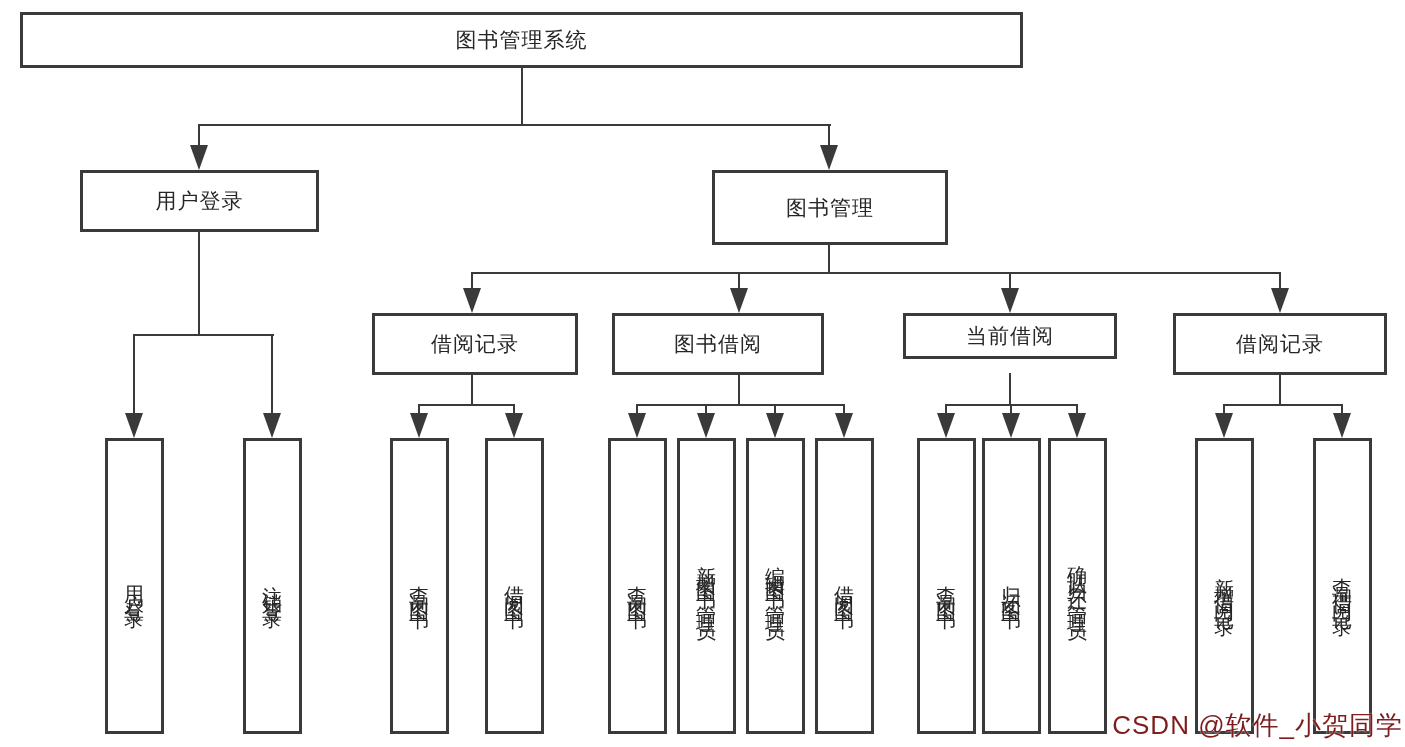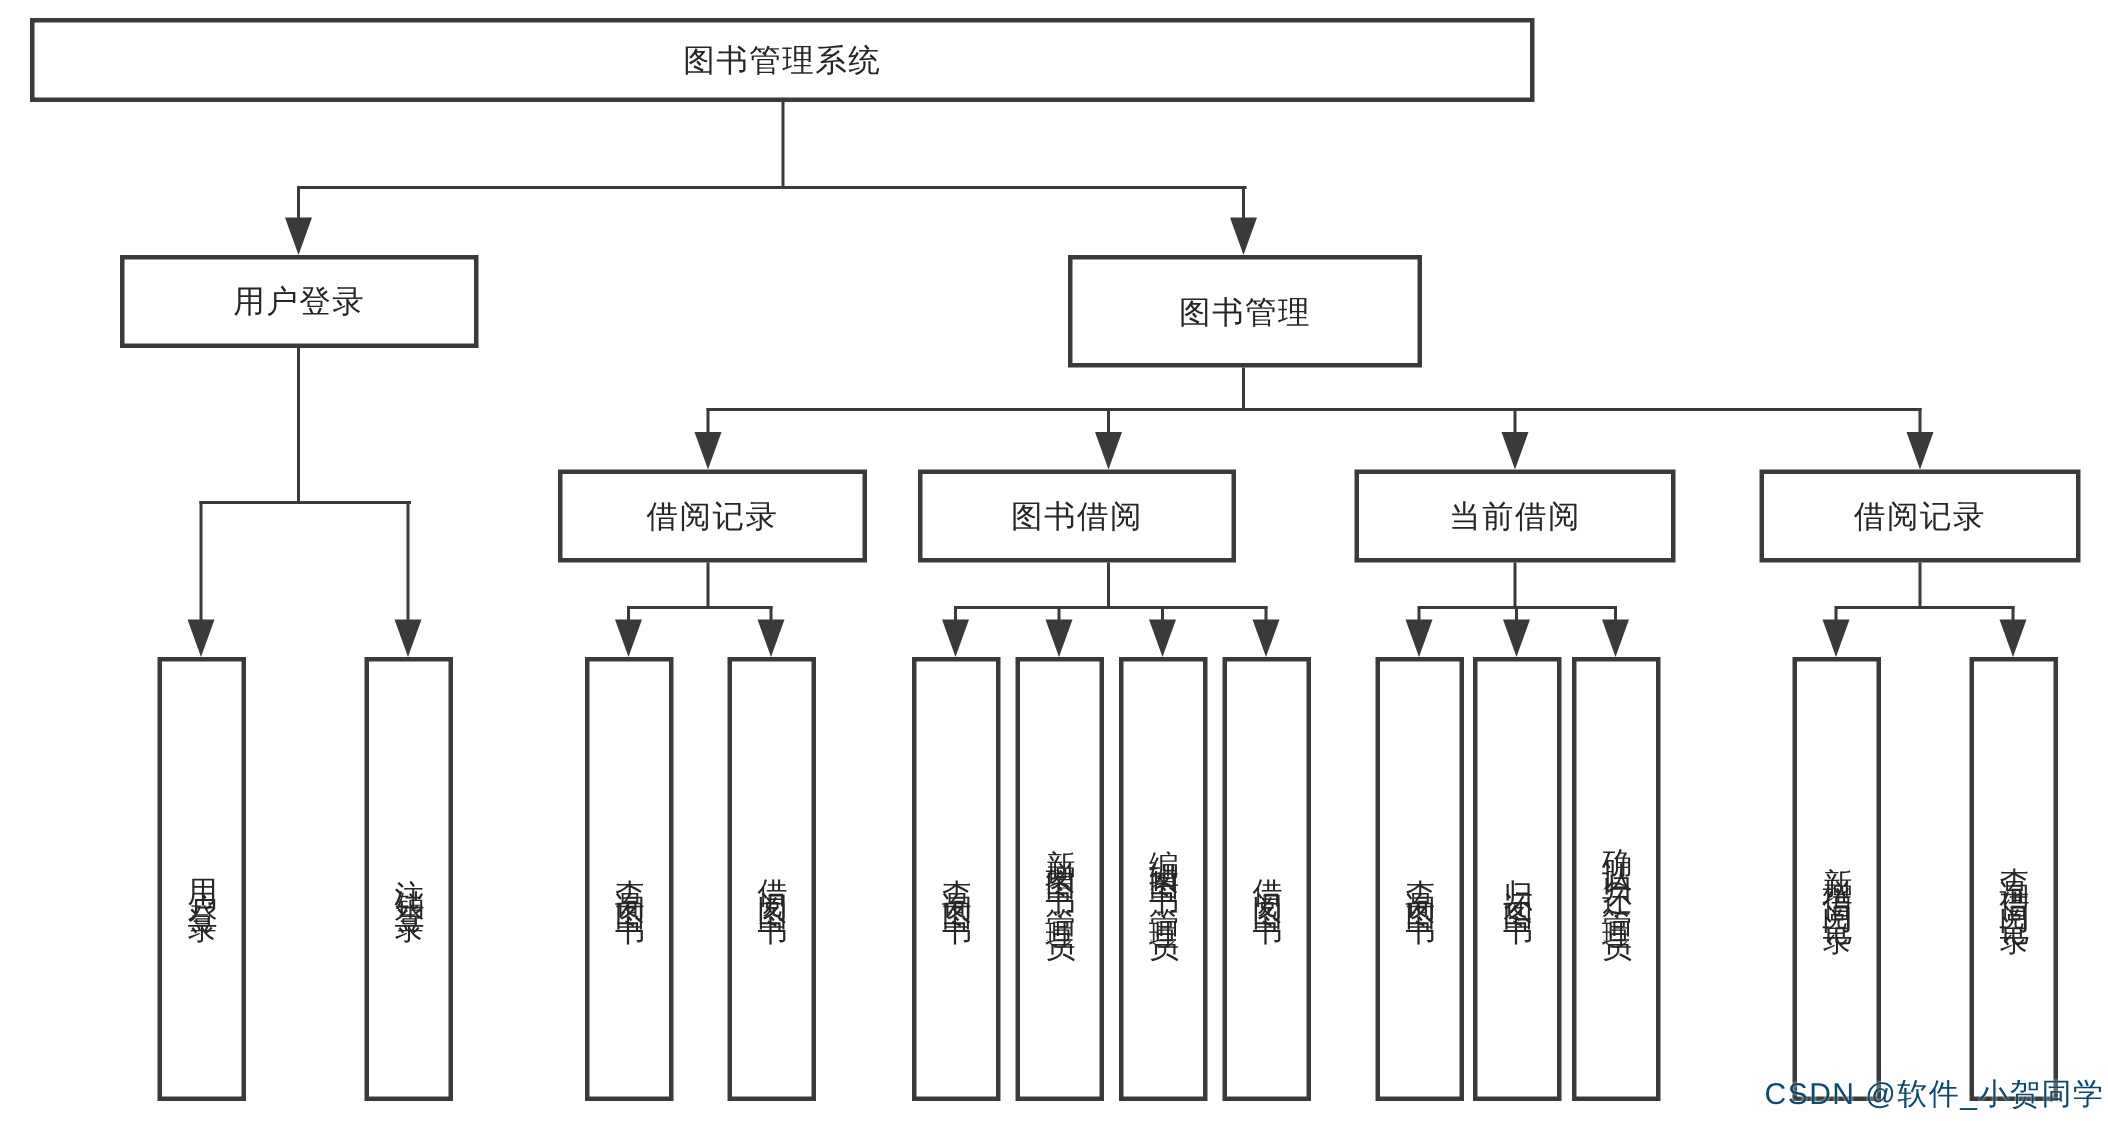--- a/index.html
+++ b/index.html
@@ -37,22 +37,22 @@
   
   .ar{
     position:absolute;width:0;height:0;z-index:1;
     border-left:9px solid transparent;
     border-right:9px solid transparent;
     border-top:25px solid #3a3a3a;
   }
   #watermark{
     position:absolute;
     right:2px;bottom:4px;
-    font-size:20px;
-    color:#0c4a6e;
+    font-size:26px;
+    color:#7f1d1d;
     text-shadow:0 0 2px #ffffff;
     letter-spacing:1px;
     z-index:5;
   }
 </style>
 </head>
 <body>
 
 <div id="canvas">
 
@@ -91,21 +91,21 @@
   <div class="ar" style="left:1001px;top:288px"></div>
   <div class="v" style="left:1279px;top:272px;height:18px"></div>
   <div class="ar" style="left:1271px;top:288px"></div>
 
   <div class="b" style="left:372px;top:313px;width:206px;height:62px">
     <span>借阅记录</span>
   </div>
   <div class="b" style="left:612px;top:313px;width:212px;height:62px">
     <span>图书借阅</span>
   </div>
-  <div class="b" style="left:903px;top:313px;width:214px;height:62px">
+  <div class="b" style="left:903px;top:313px;width:214px;height:46px">
     <span>当前借阅</span>
   </div>
   <div class="b" style="left:1173px;top:313px;width:214px;height:62px">
     <span>借阅记录</span>
   </div>
 
   <div class="v" style="left:471px;top:373px;height:33px"></div>
   <div class="h" style="left:419px;top:404px;width:96px"></div>
   <div class="v" style="left:418px;top:404px;height:12px"></div>
   <div class="ar" style="left:410px;top:413px"></div>

